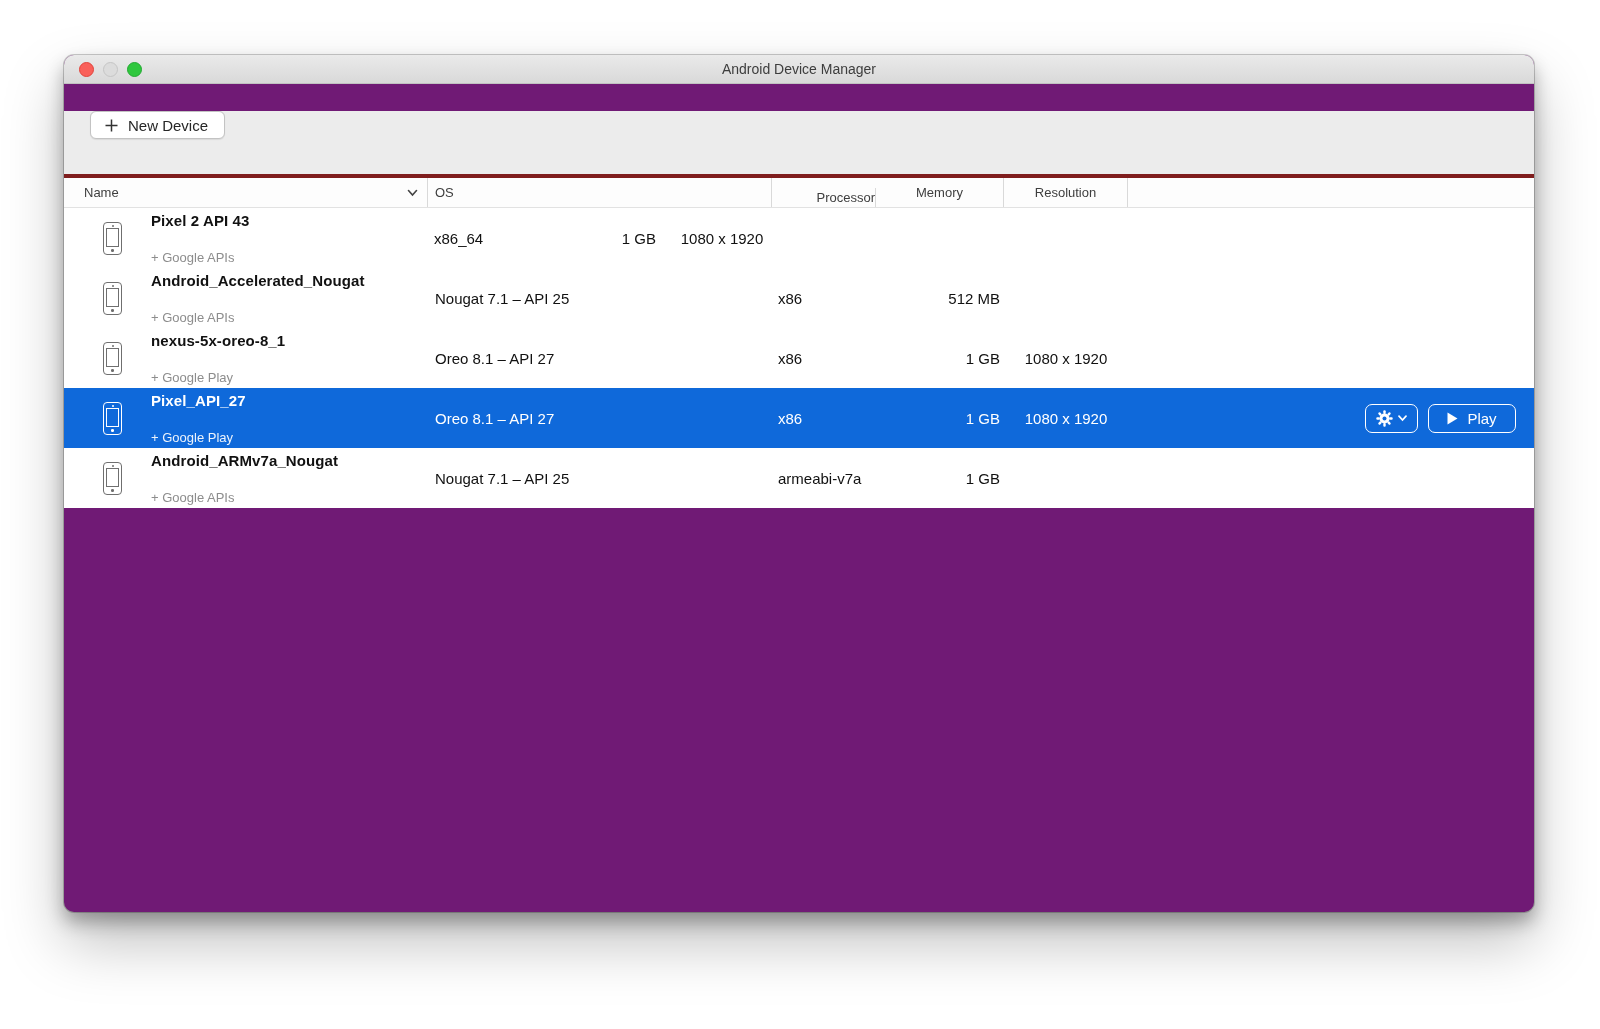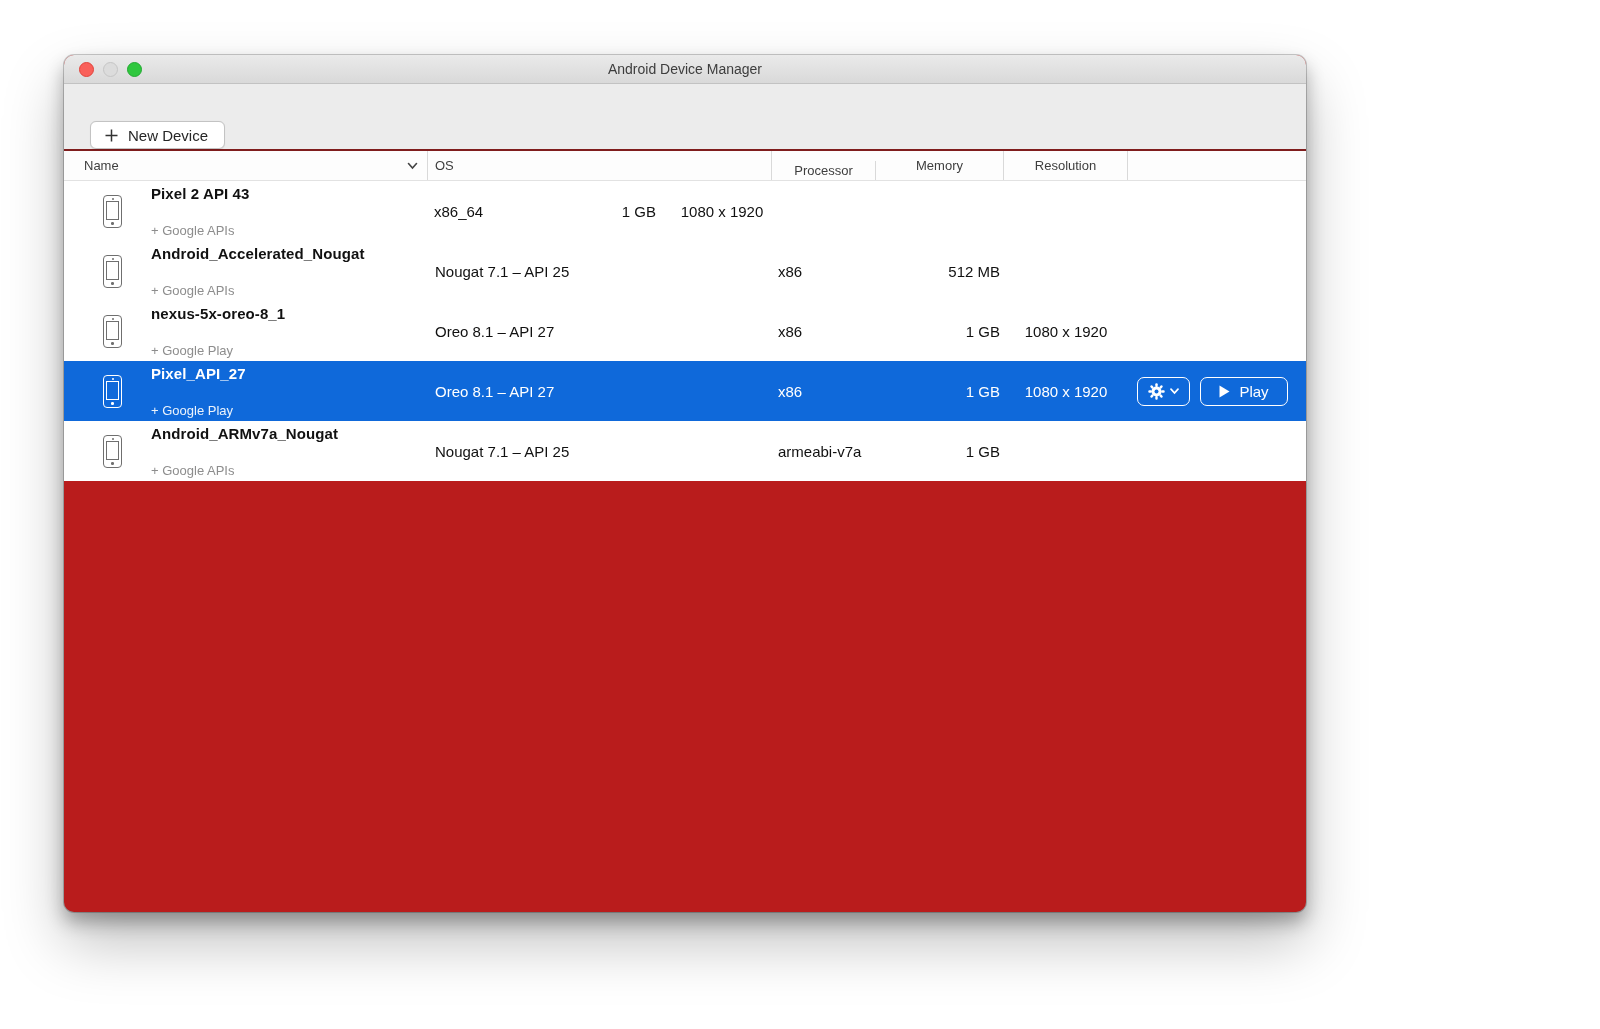--- a/index.html
+++ b/index.html
@@ -1,62 +1,62 @@
 <!DOCTYPE html>
 <html style="--selection-blue: #0f69da;"><head>
 <meta charset="utf-8">
 <style>
   * { margin:0; padding:0; box-sizing:border-box; }
   html,body { width:1600px; height:1029px; background:#ffffff; overflow:hidden;
               font-family:"Liberation Sans", sans-serif; }
 
   .window {
-    position:absolute; left:64px; top:55px; width:1242px; height:857px;
-    background:#b91c1c; border-radius:10px; overflow:hidden;
+    position:absolute; left:64px; top:55px; width:1470px; height:857px;
+    background:#701a75; border-radius:10px; overflow:hidden;
     box-shadow: 0 0 0 1px rgba(0,0,0,0.20),
                 0 10px 18px rgba(0,0,0,0.30),
                 0 30px 60px rgba(0,0,0,0.25);
   }
 
   
   .titlebar {
     height:29px; background:linear-gradient(#eaeaea,#d9d9d9);
     border-bottom:1px solid #c2c2c2;
     display:flex; align-items:center; justify-content:center; position:relative;
   }
   .traffic-lights { position:absolute; left:15px; top:7px; display:flex; gap:9px; }
   .light { width:15px; height:15px; border-radius:50%; display:inline-block; }
   .light.red   { background:#f9605a; border:1px solid #e0443c; }
   .light.gray  { background:#dcdcdc; border:1px solid #c5c5c5; }
   .light.green { background:#2fc73e; border:1px solid #23a932; }
   .window-title { font-size:14px; color:#3d3d3d; }
 
   
   .toolbar {
-    height:67px; background:#ececec; border-bottom:2px solid #7f1d1d;
-    display:flex; align-items:flex-end; padding-left:26px;
+    height:67px; background:#ececec; border-bottom:4px solid #7f1d1d;
+    display:flex; align-items:flex-start; padding-left:26px;margin-top:27px;
   }
   .new-device-btn {
     height:28px; padding:0 16px 0 13px;
     background:#ffffff; border:1px solid #c3c3c3; border-radius:6px;
     display:flex; align-items:center; gap:9px;
     font-family:inherit; font-size:15px; color:#262626; cursor:default;
     box-shadow:0 0.5px 1px rgba(0,0,0,0.08);
   }
 
   
   .header-row {
     height:30px; background:#fdfdfd; border-bottom:1px solid #e2e2e2;
     display:flex; align-items:stretch; font-size:13px; color:#3e3e3e;
   }
   .hcell { display:flex; align-items:center; border-right:1px solid #d9d9d9; position:relative; }
   .h-name { width:364px; padding-left:20px; }
   .h-name .sort-chevron { position:absolute; right:9px; top:11px; }
   .h-os   { width:344px; padding-left:7px; }
-  .h-proc { width:104px; justify-content:center;margin-top:10px; }
+  .h-proc { width:104px; justify-content:flex-end;margin-top:10px; }
   .h-mem  { width:128px; justify-content:center; }
   .h-res  { width:124px; justify-content:center; }
   .h-fill { flex:1; border-right:none; }
 
   
   .row { height:60px; display:flex; align-items:stretch; background:#ffffff; color:#111111; }
   .row.selected { background:var(--selection-blue,#0f69da); color:#ffffff; }
   .cell { display:flex; align-items:center; font-size:15px; }
   .c-name { width:364px; padding-left:39px; gap:29px; }
   .c-os   { width:344px; padding-left:7px; }

